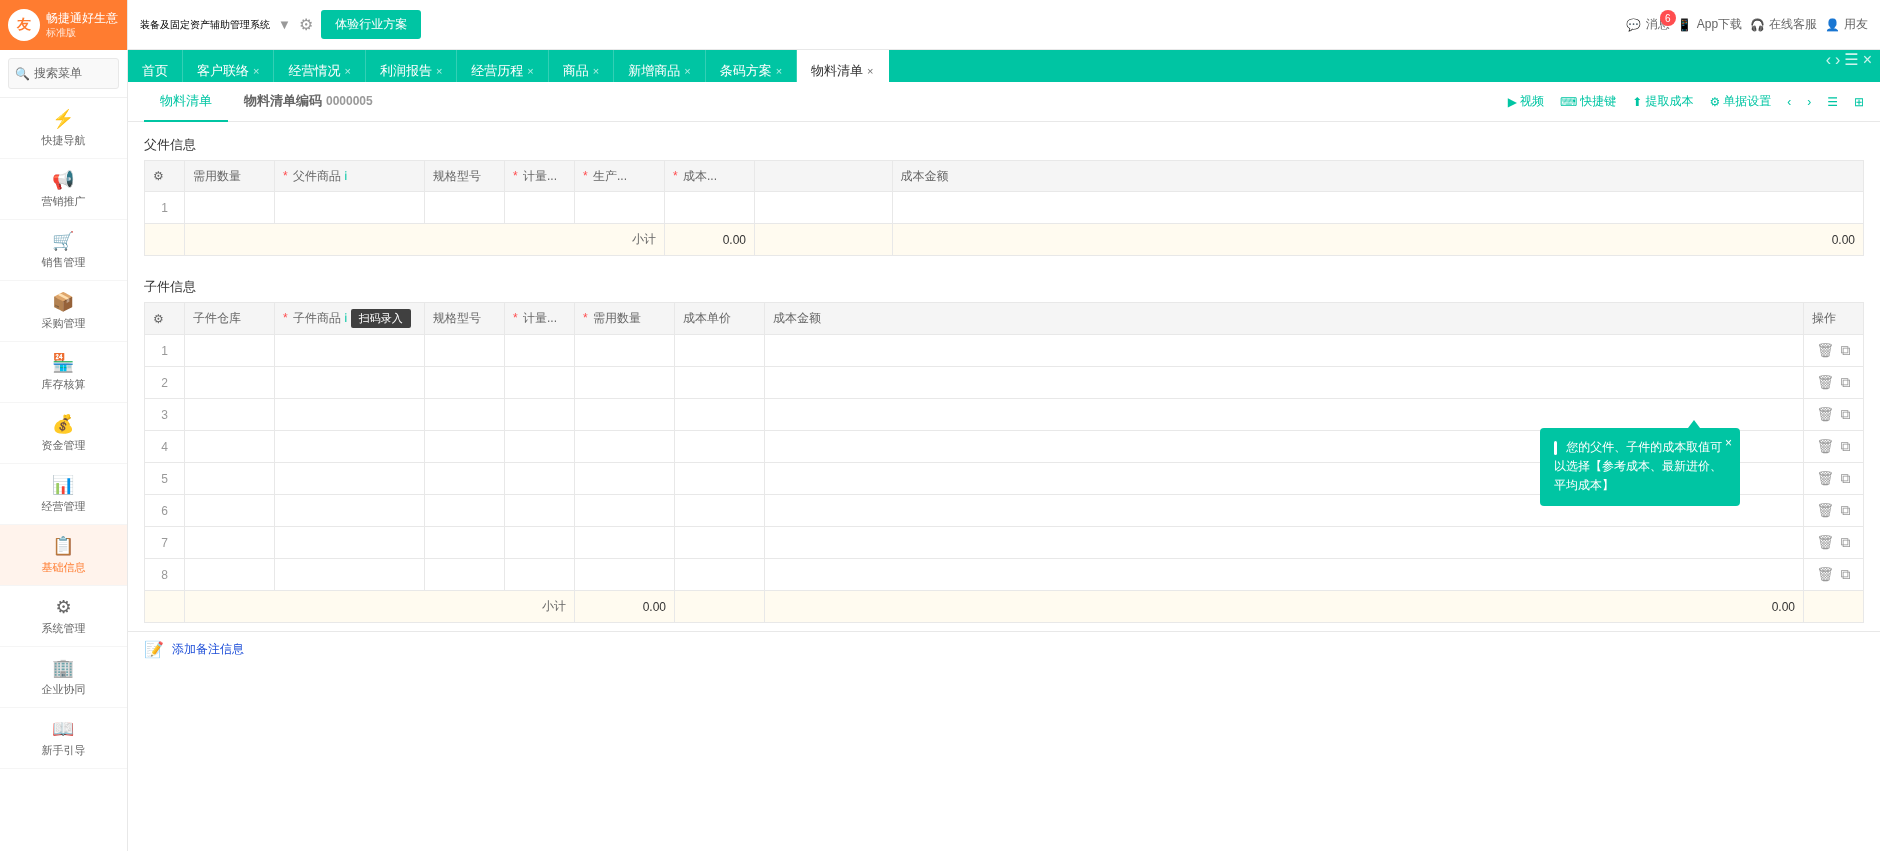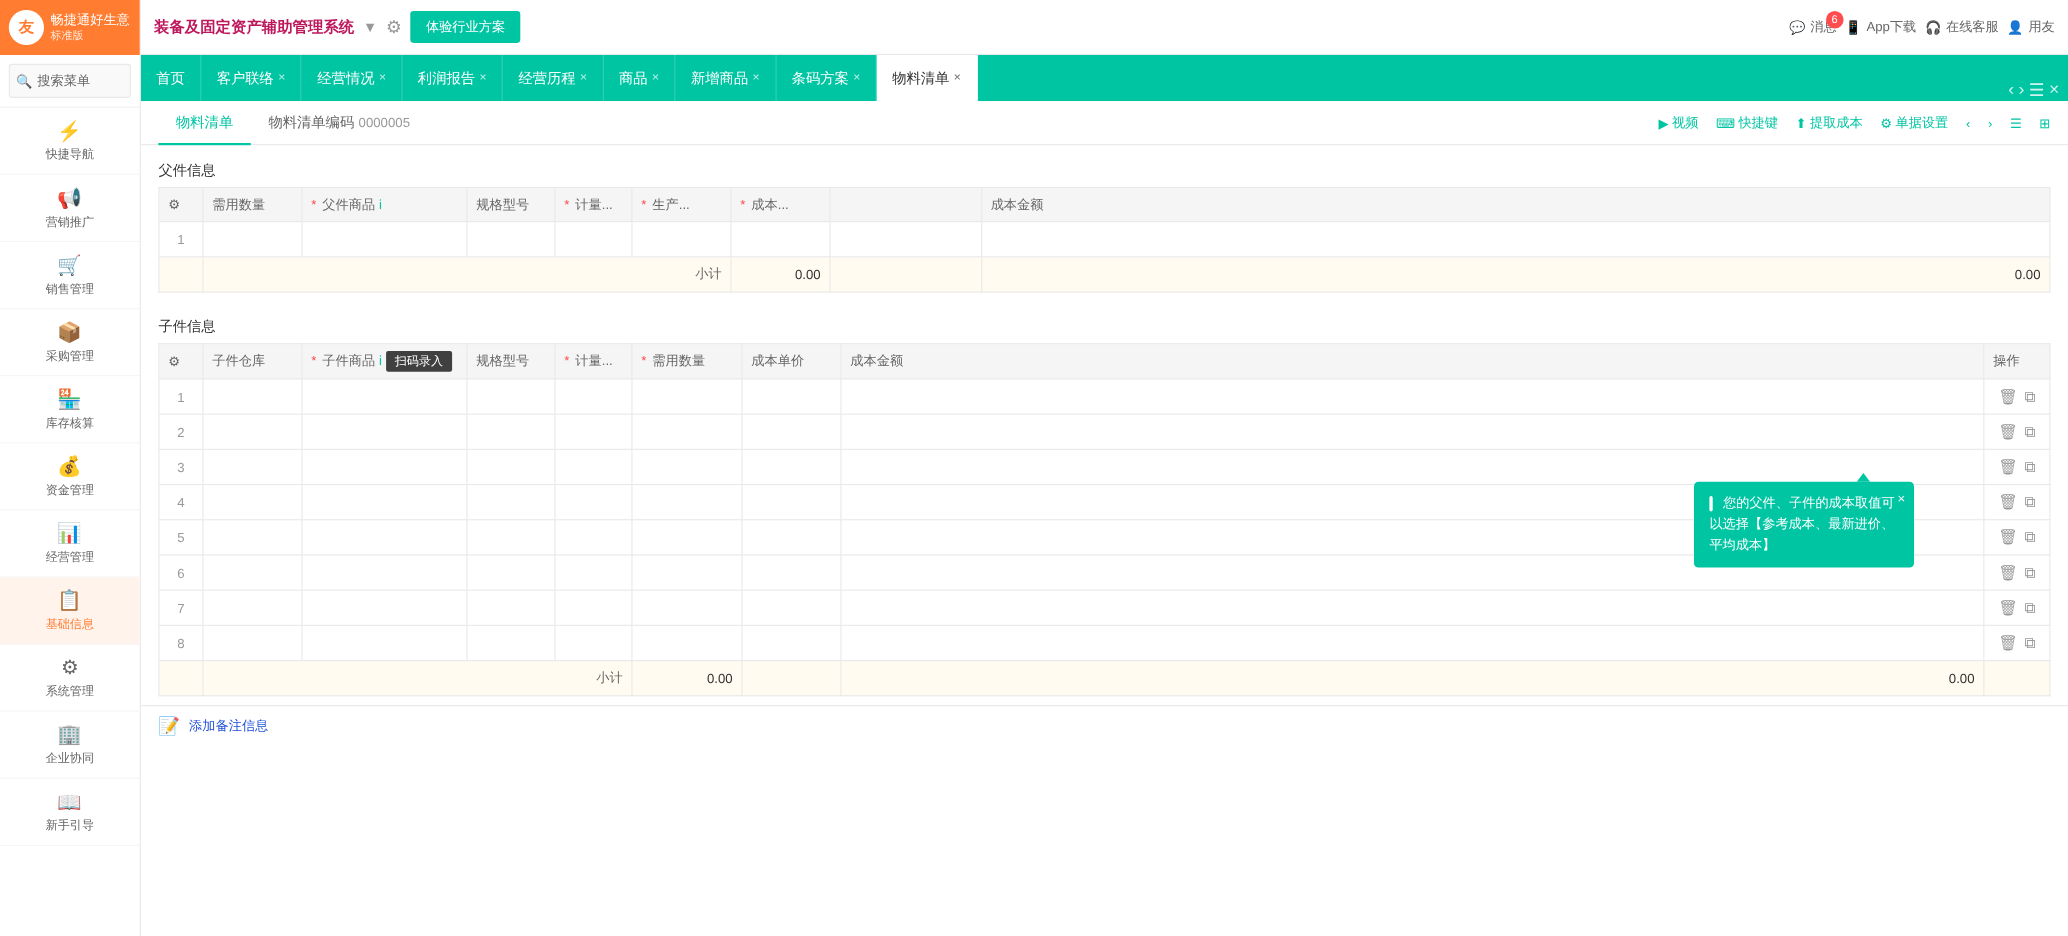--- a/index.html
+++ b/index.html
@@ -124,22 +124,22 @@
       justify-content: center;
       position: absolute;
       top: -6px;
       right: -6px;
     }
 
     
     .tabbar {
       background: #00c5a3;
       display: flex;
-      align-items: flex-end;
-      height: 42px;
+      align-items: flex-start;
+      height: 32px;
       padding: 0 0 0 0;
       overflow-x: auto;
     }
     .tab-item {
       padding: 0 14px;
       height: 42px;
       display: flex;
       align-items: center;
       gap: 4px;
       color: #fff;
@@ -197,20 +197,21 @@
     }
     .sub-tab {
       padding: 0 16px;
       height: 40px;
       display: flex;
       align-items: center;
       font-size: 13px;
       cursor: pointer;
       color: #666;
       border-bottom: 2px solid transparent;
+      font-weight: bold;
     }
     .sub-tab.active {
       color: #00c5a3;
       border-bottom: 2px solid #00c5a3;
       font-weight: 500;
     }
     .sub-tab-number {
       font-size: 12px;
       color: #999;
       margin-left: 4px;
@@ -441,21 +442,21 @@
     <div class="sidebar-nav-item">
       <span class="nav-icon">📖</span>
       <span>新手引导</span>
     </div>
   </div>
 </div>
 
 <div class="main">
 
   <div class="topbar">
-    <span style="color:#be185d;font-size:14px;font-weight:bold;">装备及固定资产辅助管理系统</span>
+    <span style="color:#000000;font-size:10px;">装备及固定资产辅助管理系统</span>
     <span style="color:#999;cursor:pointer;">▼</span>
     <span style="color:#999;font-size:16px;cursor:pointer;">⚙</span>
     <button class="topbar-btn">体验行业方案</button>
     <div style="flex:1;"></div>
     <div class="topbar-icon-btn" style="position:relative;">
       <span>💬</span>
       <span>消息</span>
       <span class="badge">6</span>
     </div>
     <div class="topbar-icon-btn">

